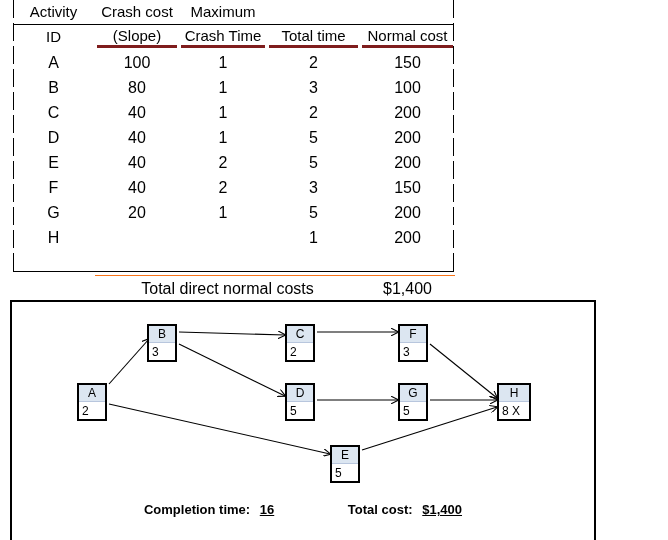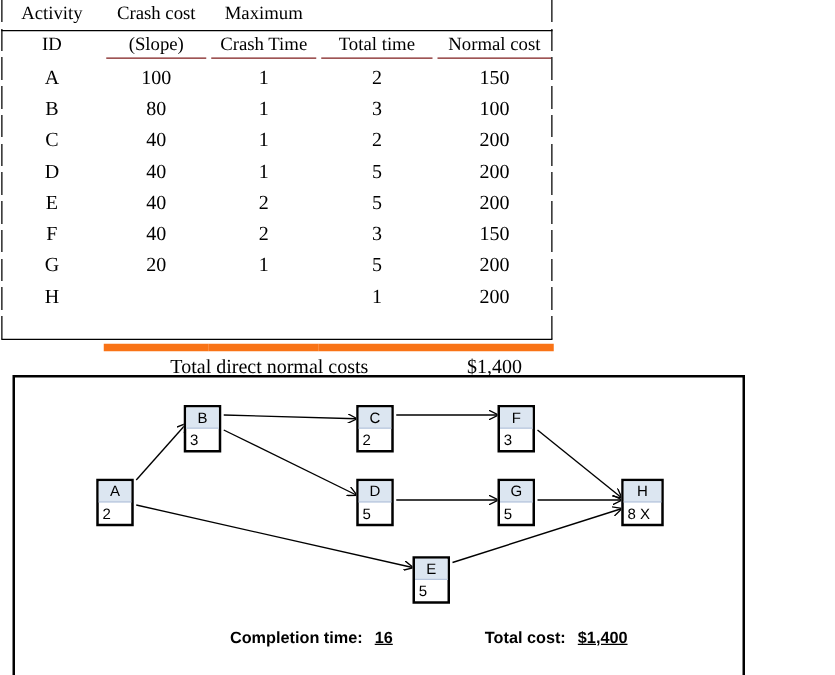--- a/index.html
+++ b/index.html
@@ -8,22 +8,22 @@
     background:#ffffff;
     font-family:"Liberation Sans", sans-serif;
     color:#000000;
     overflow:hidden;
     position:relative;
   }
 
   
   #crash-table{
     position:absolute;
-    left:0px; top:0px;
-    width:443px; height:304px;font-family:Liberation Serif, serif;
+    left:12px; top:0px;
+    width:443px; height:304px;
   }
   #crash-table .tbl{
     border-collapse:collapse;
     width:443px;
     table-layout:fixed;
     font-size:15px;
   }
   #crash-table .tbl td{
     padding:0;
     vertical-align:middle;
@@ -56,33 +56,33 @@
     width:441px; height:1px; background:#000;
   }
   .hrule-bottom{
     position:absolute; left:1px; top:271px;
     width:441px; height:1px; background:#000;
   }
 
   .hdr-cell{font-size:15px;}
   .hdr-underline{
     display:block;
-    border-bottom:1px solid #7f1d1d;
+    border-bottom:3px solid #7f1d1d;
     padding-bottom:1px;
     margin:0 2px;
   }
   .hdr-plain{display:block;padding-bottom:2px;}
 
   .row-cell{font-size:16px;}
   .total-label{
     font-size:16px;
     text-align:center;
   }
   .total-underline{
-    border-top:6px solid #f97316;
+    border-top:1px solid #f97316;
   }
 
   
   #network-panel{
     position:absolute;
     left:10px; top:300px;
     width:586px; height:250px;
     border:2px solid #000;
     box-sizing:border-box;
     background:#fff;
@@ -120,21 +120,20 @@
   .node.wide{width:34px;}
   .node.wide .nbody{padding-left:3px;}
 
   .footer-line{
     position:absolute;
     left:0px; top:200px;
     width:582px;
     text-align:center;
     font-size:13px;
     font-weight:bold;
-    margin-left:40px;
   }
   .footer-line .lbl{margin-right:6px;}
   .footer-line .val{
     text-decoration:underline;
     margin-right:70px;
   }
   .footer-line .val.last{margin-right:0;}
   .footer-line .lbl2{margin-right:6px;}
 </style>
 </head>

